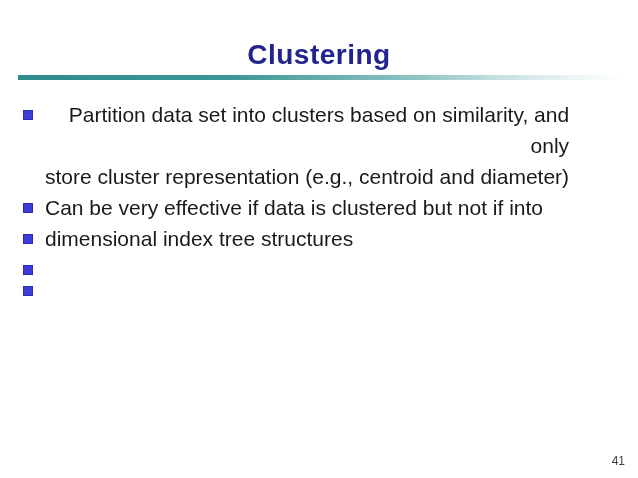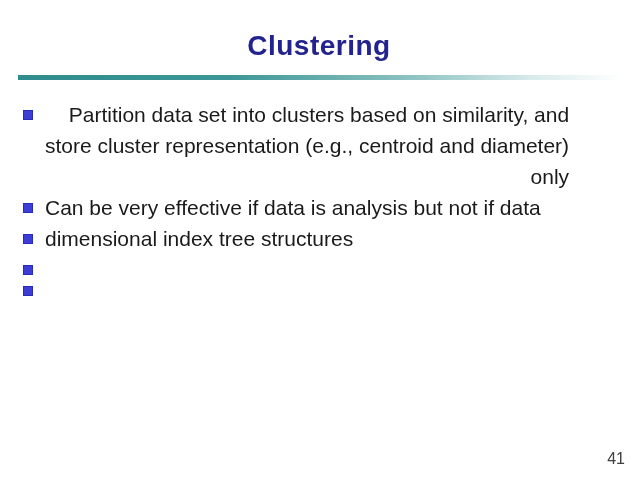--- a/index.html
+++ b/index.html
@@ -10,21 +10,21 @@
   .slide {
     position: relative;
     width: 638px;
     height: 478px;
     background: #ffffff;
     overflow: hidden;
     font-family: "Liberation Sans", "DejaVu Sans", sans-serif;
   }
   .slide-title {
     position: absolute;
-    top: 30px;
+    top: 39px;
     left: 0;
     width: 100%;
     text-align: center;
     font-size: 28px;
     font-weight: bold;
     color: #23238f;
     letter-spacing: 0.5px;
   }
   .title-rule {
     position: absolute;
@@ -63,48 +63,48 @@
   .bullet-lines {
     font-size: 21px;
     line-height: 31px;
     color: #1a1a1a;
     white-space: nowrap;
   }
   .page-number {
     position: absolute;
     right: 13px;
     bottom: 10px;
-    font-size: 16px;
+    font-size: 12px;
     color: #404040;
   }
 </style>
 </head>
 <body>
 
 <div class="slide">
 
   <div class="slide-title">Clustering</div>
 
   <div class="title-rule"></div>
 
   <div class="bullet-list">
 
     <div class="bullet-item">
       <span class="bullet-square"></span>
       <div class="bullet-lines">
         <div>Partition data set into clusters based on similarity, and</div>
+        <div>only</div>
         <div>store cluster representation (e.g., centroid and diameter)</div>
-        <div>only</div>
       </div>
     </div>
 
     <div class="bullet-item">
       <span class="bullet-square"></span>
       <div class="bullet-lines">
-        <div>Can be very effective if data is analysis but not if data</div>
+        <div>Can be very effective if data is clustered but not if into</div>
       </div>
     </div>
 
     <div class="bullet-item">
       <span class="bullet-square"></span>
       <div class="bullet-lines">
         <div>dimensional index tree structures</div>
       </div>
     </div>
 

